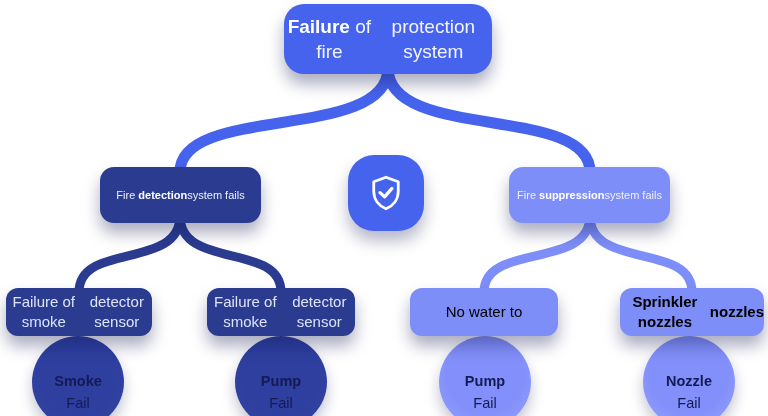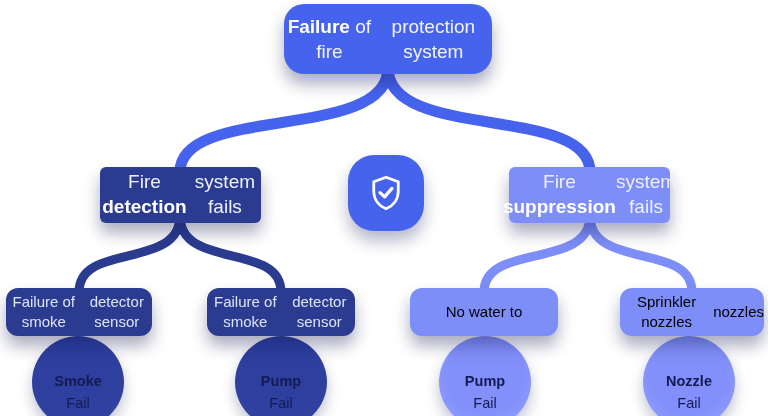--- a/index.html
+++ b/index.html
@@ -23,33 +23,33 @@
     position:absolute;display:flex;flex-direction:row;align-items:center;
     justify-content:center;text-align:center;color:var(--light-text);
     box-shadow:0 10px 16px rgba(13,21,77,.35);
   }
   .node b{font-weight:700;color:#ffffff;}
   .root-node{
     left:284px;top:4px;width:208px;height:70px;border-radius:20px;
     background:var(--royal);font-size:19px;line-height:1.32;z-index:3;color:#f2f4ff;
   }
   .mid-node{
-    width:161px;height:56px;border-radius:6px;font-size:19px;line-height:1.3;z-index:3;
+    width:161px;height:56px;border-radius:14px;font-size:11px;line-height:1.3;z-index:3;
   }
   .mid-left{left:100px;top:167px;background:var(--navy);}
   .mid-right{left:509px;top:167px;background:var(--peri);}
   .child-node{
     height:48px;top:288px;border-radius:12px;font-size:15px;line-height:1.32;z-index:3;
   }
   .child-navy{background:var(--navy);color:#dde3fa;}
   .child-peri{background:var(--peri);color:#000000;}
   .c1{left:6px;width:146px;}
   .c2{left:207px;width:148px;}
   .c3{left:410px;width:148px;}
-  .c4{left:620px;width:144px;}
+  .c4{left:620px;width:144px;font-weight:bold;}
 
   .event-circle{
     position:absolute;top:336px;width:92px;height:92px;border-radius:50%;
     display:flex;flex-direction:column;align-items:center;justify-content:center;
     text-align:center;z-index:2;color:var(--dark-text);
     font-size:14.5px;line-height:1.45;box-shadow:0 8px 14px rgba(13,21,77,.25);
   }
   .event-circle b{font-weight:700;margin-top:21px;}
   .circ-navy{background:radial-gradient(circle at 50% 42%, var(--navy-circle) 55%, #35459f 100%);}
   .circ-peri{background:radial-gradient(circle at 50% 42%, var(--peri-circle) 55%, #98a4fe 100%);}

